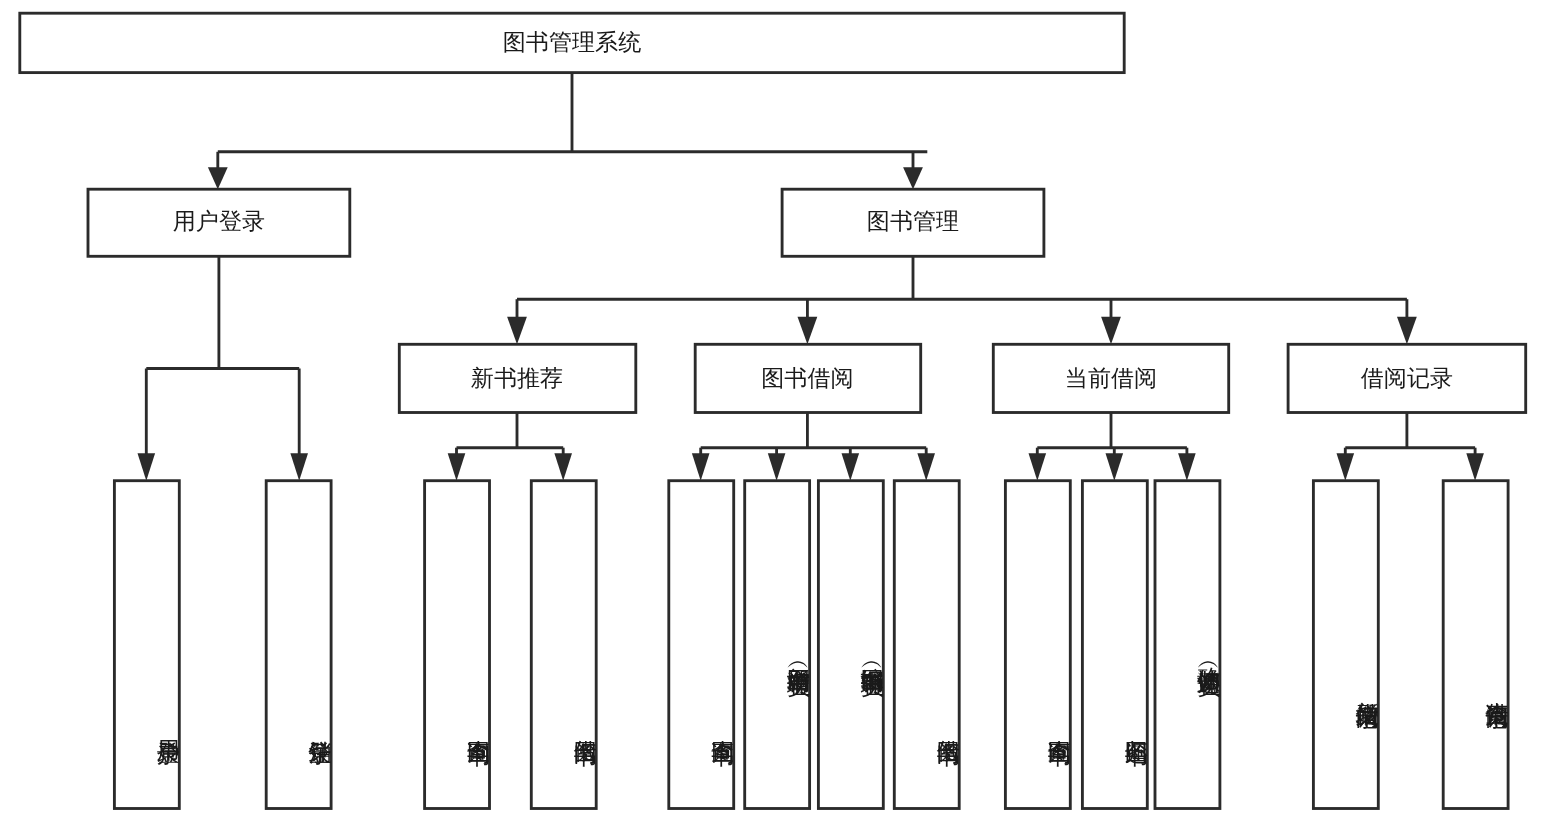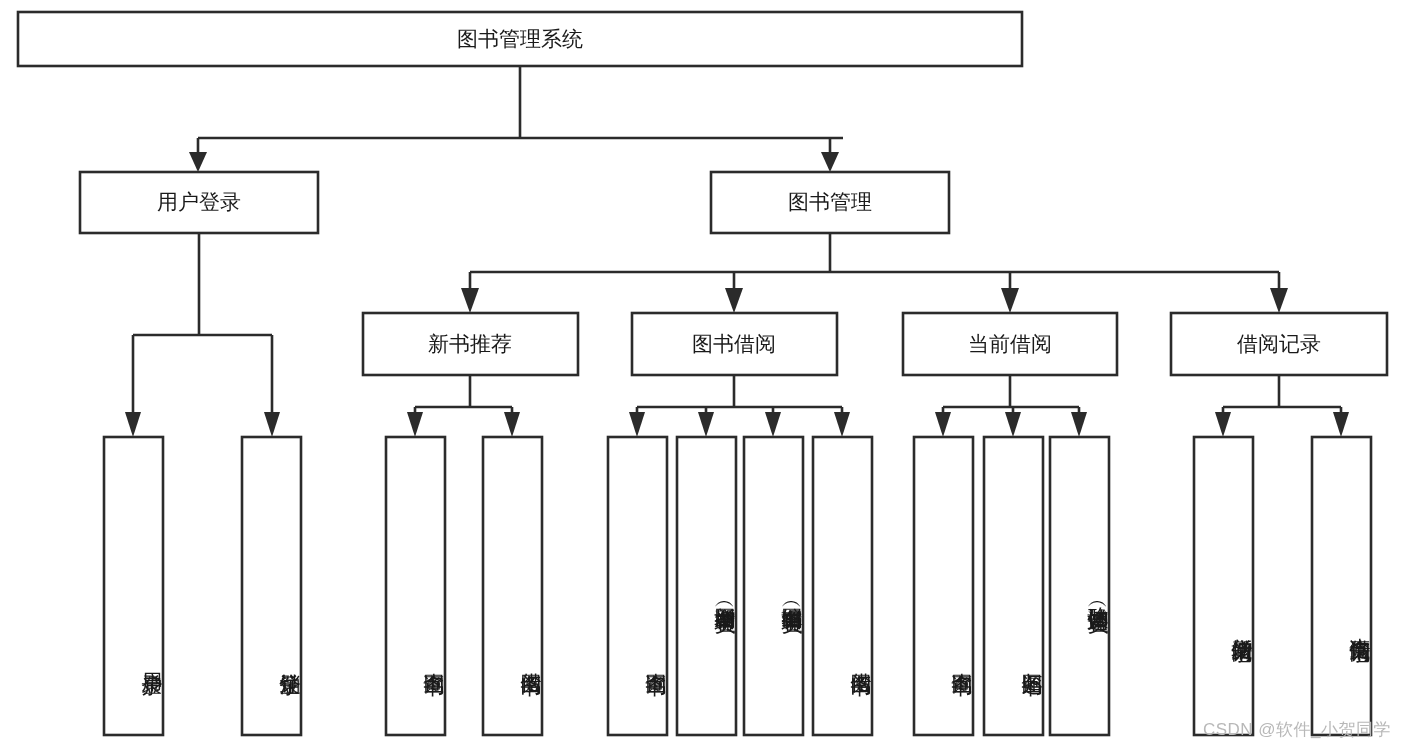--- a/index.html
+++ b/index.html
@@ -211,15 +211,14 @@
   <div class="node-label-v" style="left:608px; top:437px; width:59px; height:298px; padding-top:72px;">查询图书</div>
   <div class="node-label-v" style="left:677px; top:437px; width:59px; height:298px; padding-top:8px;">新增图书（管理员）</div>
   <div class="node-label-v" style="left:744px; top:437px; width:59px; height:298px; padding-top:8px;">编辑图书（管理员）</div>
   <div class="node-label-v" style="left:813px; top:437px; width:59px; height:298px; padding-top:72px;">借阅图书</div>
   <div class="node-label-v" style="left:914px; top:437px; width:59px; height:298px; padding-top:72px;">查询图书</div>
   <div class="node-label-v" style="left:984px; top:437px; width:59px; height:298px; padding-top:72px;">归还图书</div>
   <div class="node-label-v" style="left:1050px; top:437px; width:59px; height:298px; padding-top:8px;">确认归还（管理员）</div>
   <div class="node-label-v" style="left:1194px; top:437px; width:59px; height:298px; padding-top:38px;">新增借阅记录</div>
   <div class="node-label-v" style="left:1312px; top:437px; width:59px; height:298px; padding-top:38px;">查询借阅记录</div>
 
-  <div class="watermark">CSDN @软件_小贺同学</div>
 
 </div>
 
 </body></html>

